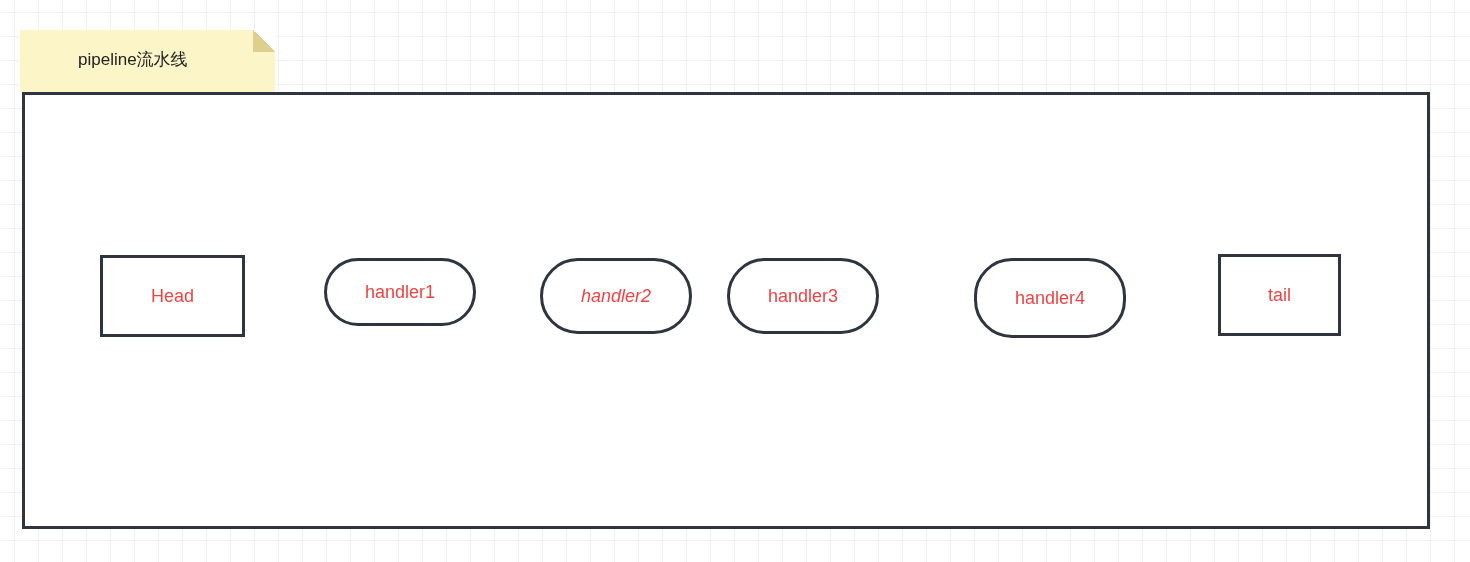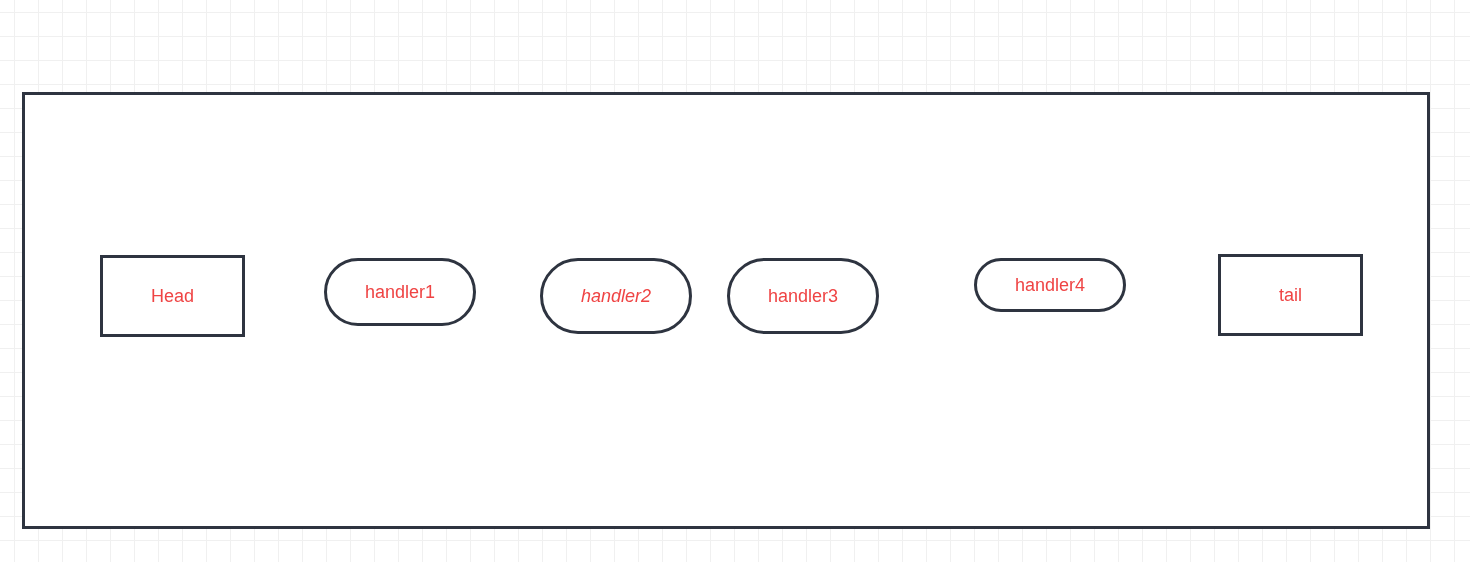--- a/index.html
+++ b/index.html
@@ -83,37 +83,41 @@
   }
   .node.rounded {
     border-radius: 38px;
   }
 </style>
 </head>
 <body>
 
 <div id="canvas">
 
+  <div class="sticky-note">
+    <div class="sticky-note-fold"></div>
+    <div class="sticky-note-label">pipeline流水线</div>
+  </div>
 
   <div class="outer-container"></div>
 
   <div id="nodes-layer">
       <div class="node rect" style="left: 100px; top: 255px; width: 145px; height: 82px;">
         <span>Head</span>
       </div>
       <div class="node rounded" style="left: 324px; top: 258px; width: 152px; height: 68px;">
         <span>handler1</span>
       </div>
       <div class="node rounded" style="left: 540px; top: 258px; width: 152px; height: 76px; font-style: italic;">
         <span>handler2</span>
       </div>
       <div class="node rounded" style="left: 727px; top: 258px; width: 152px; height: 76px;">
         <span>handler3</span>
       </div>
-      <div class="node rounded" style="left: 974px; top: 258px; width: 152px; height: 54px;">
+      <div class="node rounded" style="left: 974px; top: 258px; width: 152px; height: 80px;">
         <span>handler4</span>
       </div>
-      <div class="node rect" style="left: 1218px; top: 254px; width: 145px; height: 82px;">
+      <div class="node rect" style="left: 1218px; top: 254px; width: 123px; height: 82px;">
         <span>tail</span>
       </div>
     </div>
 
 </div>
 
 </body></html>

